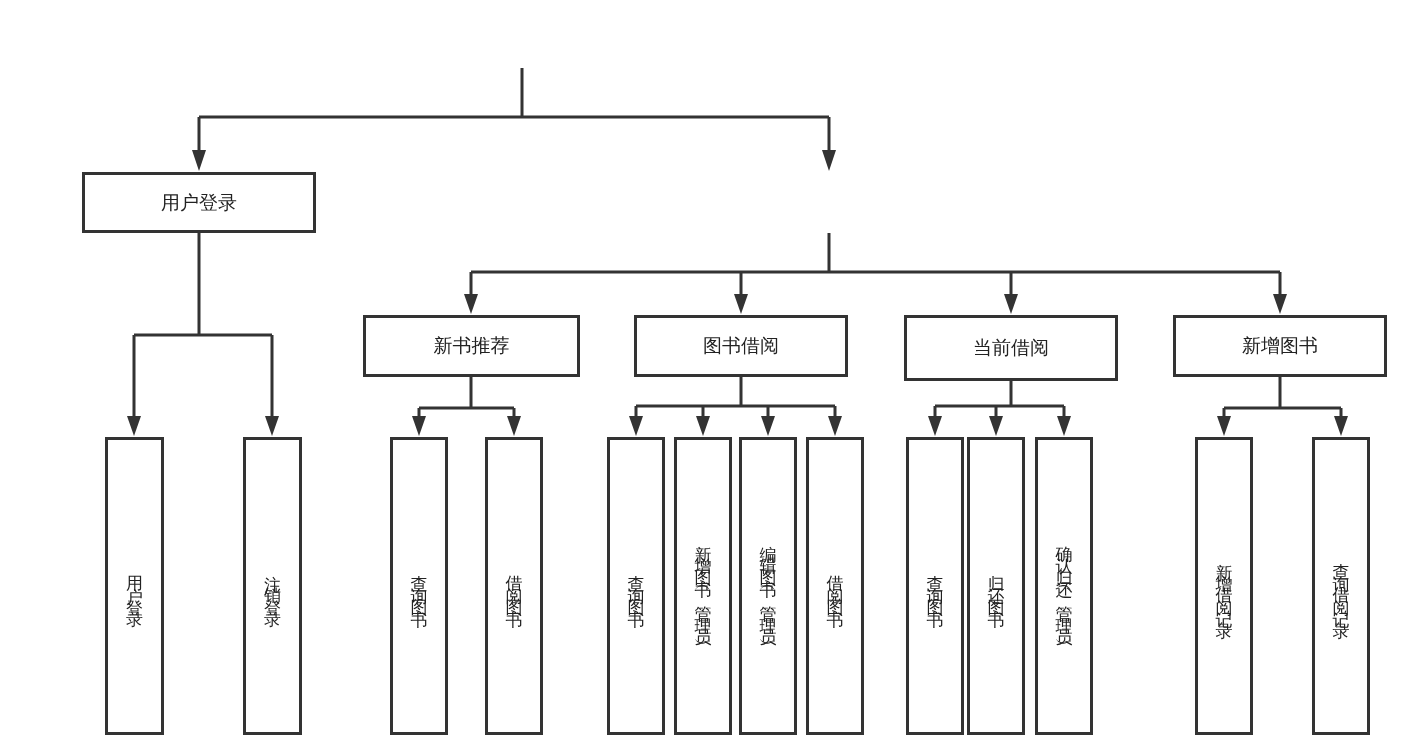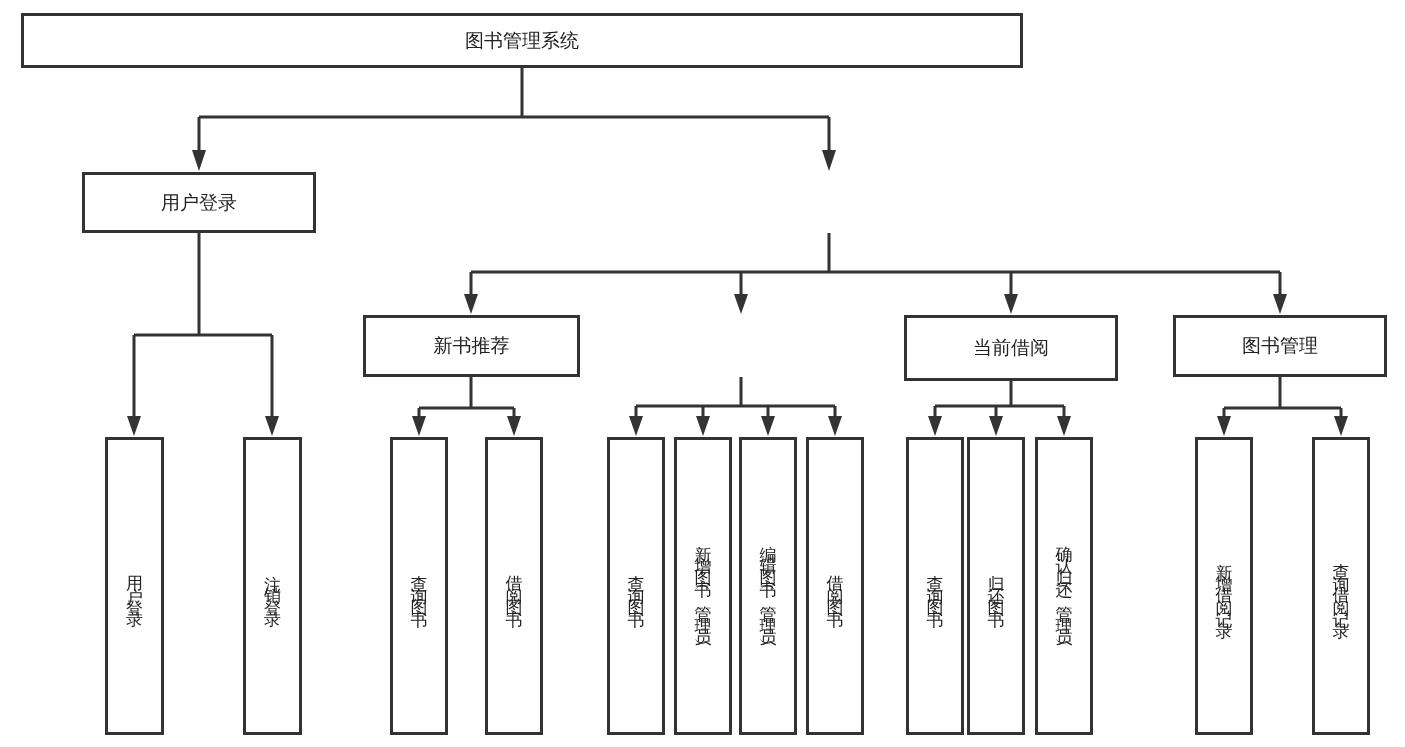--- a/index.html
+++ b/index.html
@@ -107,27 +107,27 @@
       <polygon points="1057,416 1071,416 1064,436"></polygon>
     </g>
 
     <g>
       <path d="M1280 377 V408 M1224 408 H1341 M1224 408 V417 M1341 408 V417"></path>
       <polygon points="1217,416 1231,416 1224,436"></polygon>
       <polygon points="1334,416 1348,416 1341,436"></polygon>
     </g>
   </svg>
 
-  <div class="box" style="left:21px;top:13px;width:1002px;height:55px;">图书管理系统</div>
 
   <div class="box" style="left:82px;top:172px;width:234px;height:61px;">用户登录</div>
 
   <div class="box" style="left:363px;top:315px;width:217px;height:62px;">新书推荐</div>
+  <div class="box" style="left:634px;top:315px;width:214px;height:62px;">图书借阅</div>
   <div class="box" style="left:904px;top:315px;width:214px;height:66px;">当前借阅</div>
-  <div class="box" style="left:1173px;top:315px;width:214px;height:62px;">图书管理</div>
+  <div class="box" style="left:1173px;top:315px;width:214px;height:62px;">新增图书</div>
 
   <div class="box leaf" style="left:105px;top:437px;width:59px;height:298px;">用户登录</div>
   <div class="box leaf" style="left:243px;top:437px;width:59px;height:298px;">注销登录</div>
 
   <div class="box leaf" style="left:390px;top:437px;width:58px;height:298px;">查询图书</div>
   <div class="box leaf" style="left:485px;top:437px;width:58px;height:298px;">借阅图书</div>
 
   <div class="box leaf" style="left:607px;top:437px;width:58px;height:298px;">查询图书</div>
   <div class="box leaf" style="left:674px;top:437px;width:58px;height:298px;">新增图书（管理员）</div>
   <div class="box leaf" style="left:739px;top:437px;width:58px;height:298px;">编辑图书（管理员）</div>

